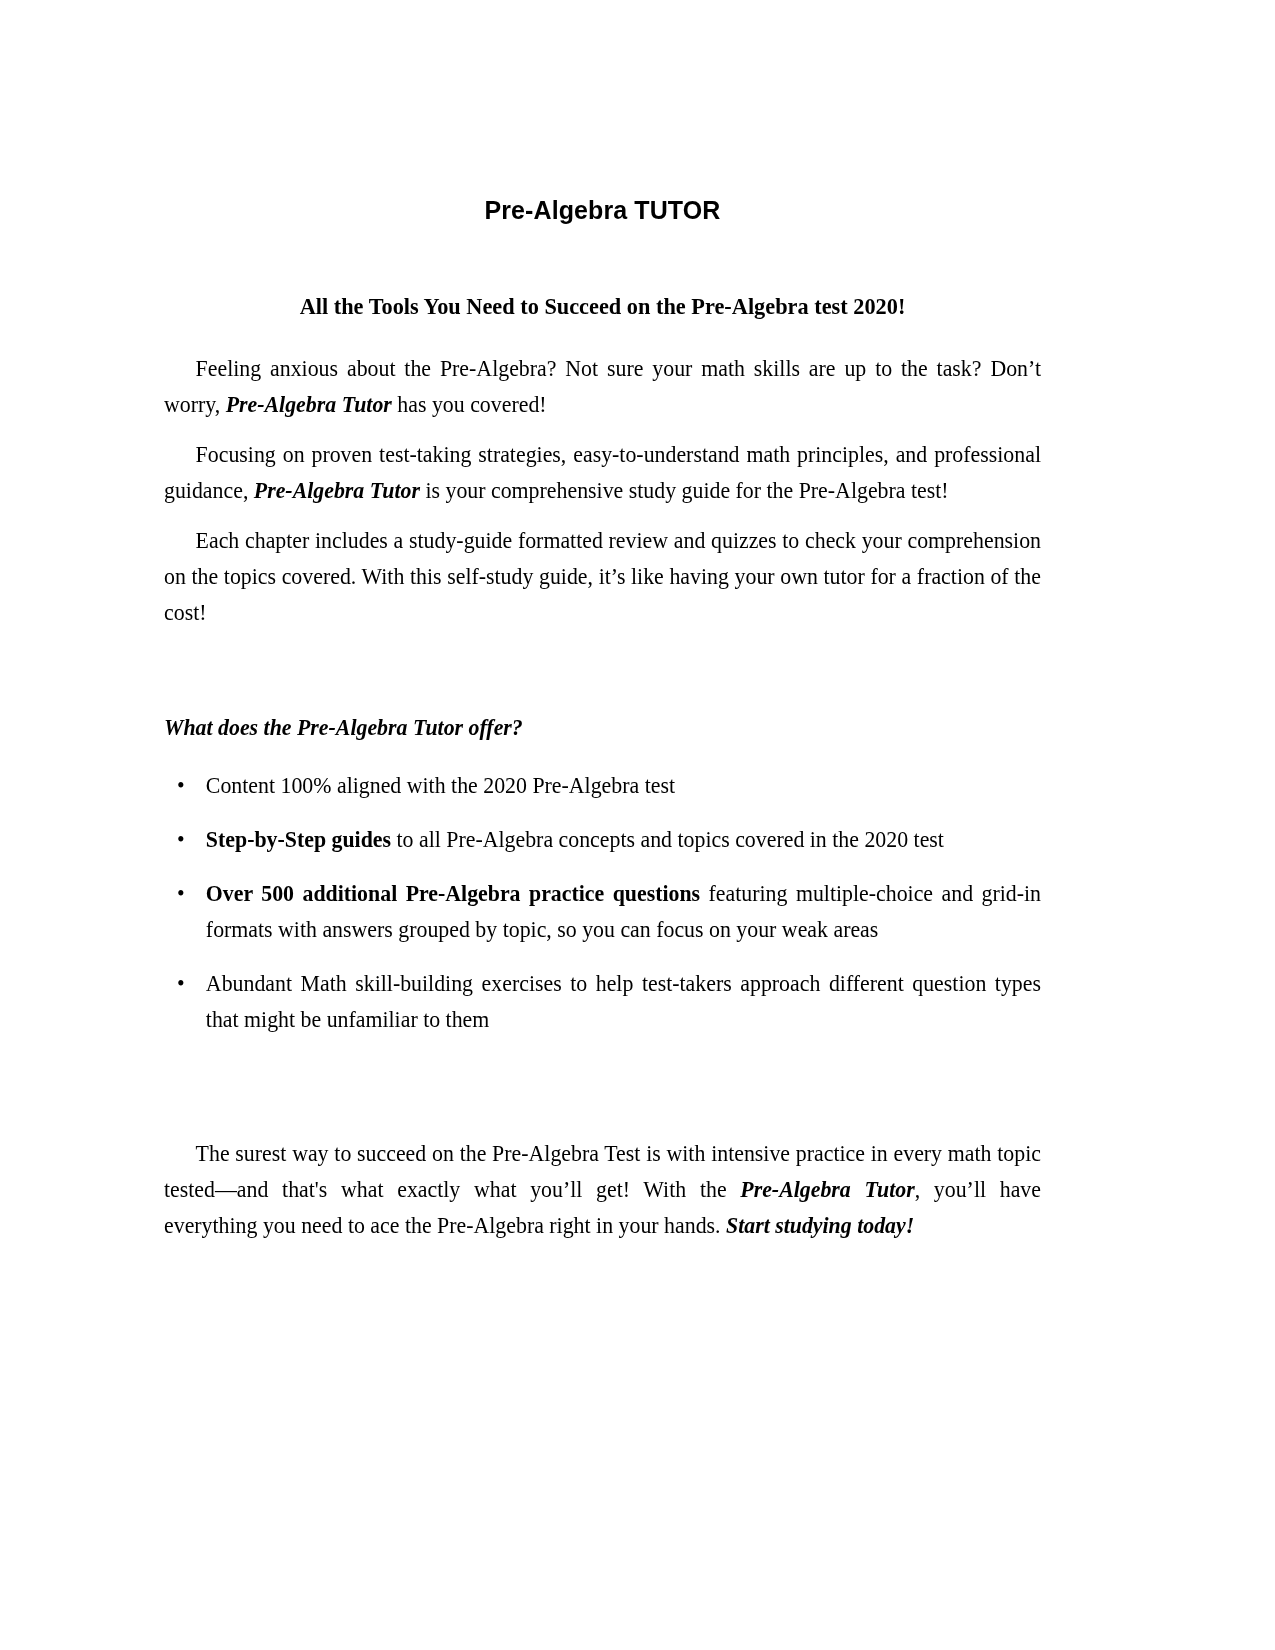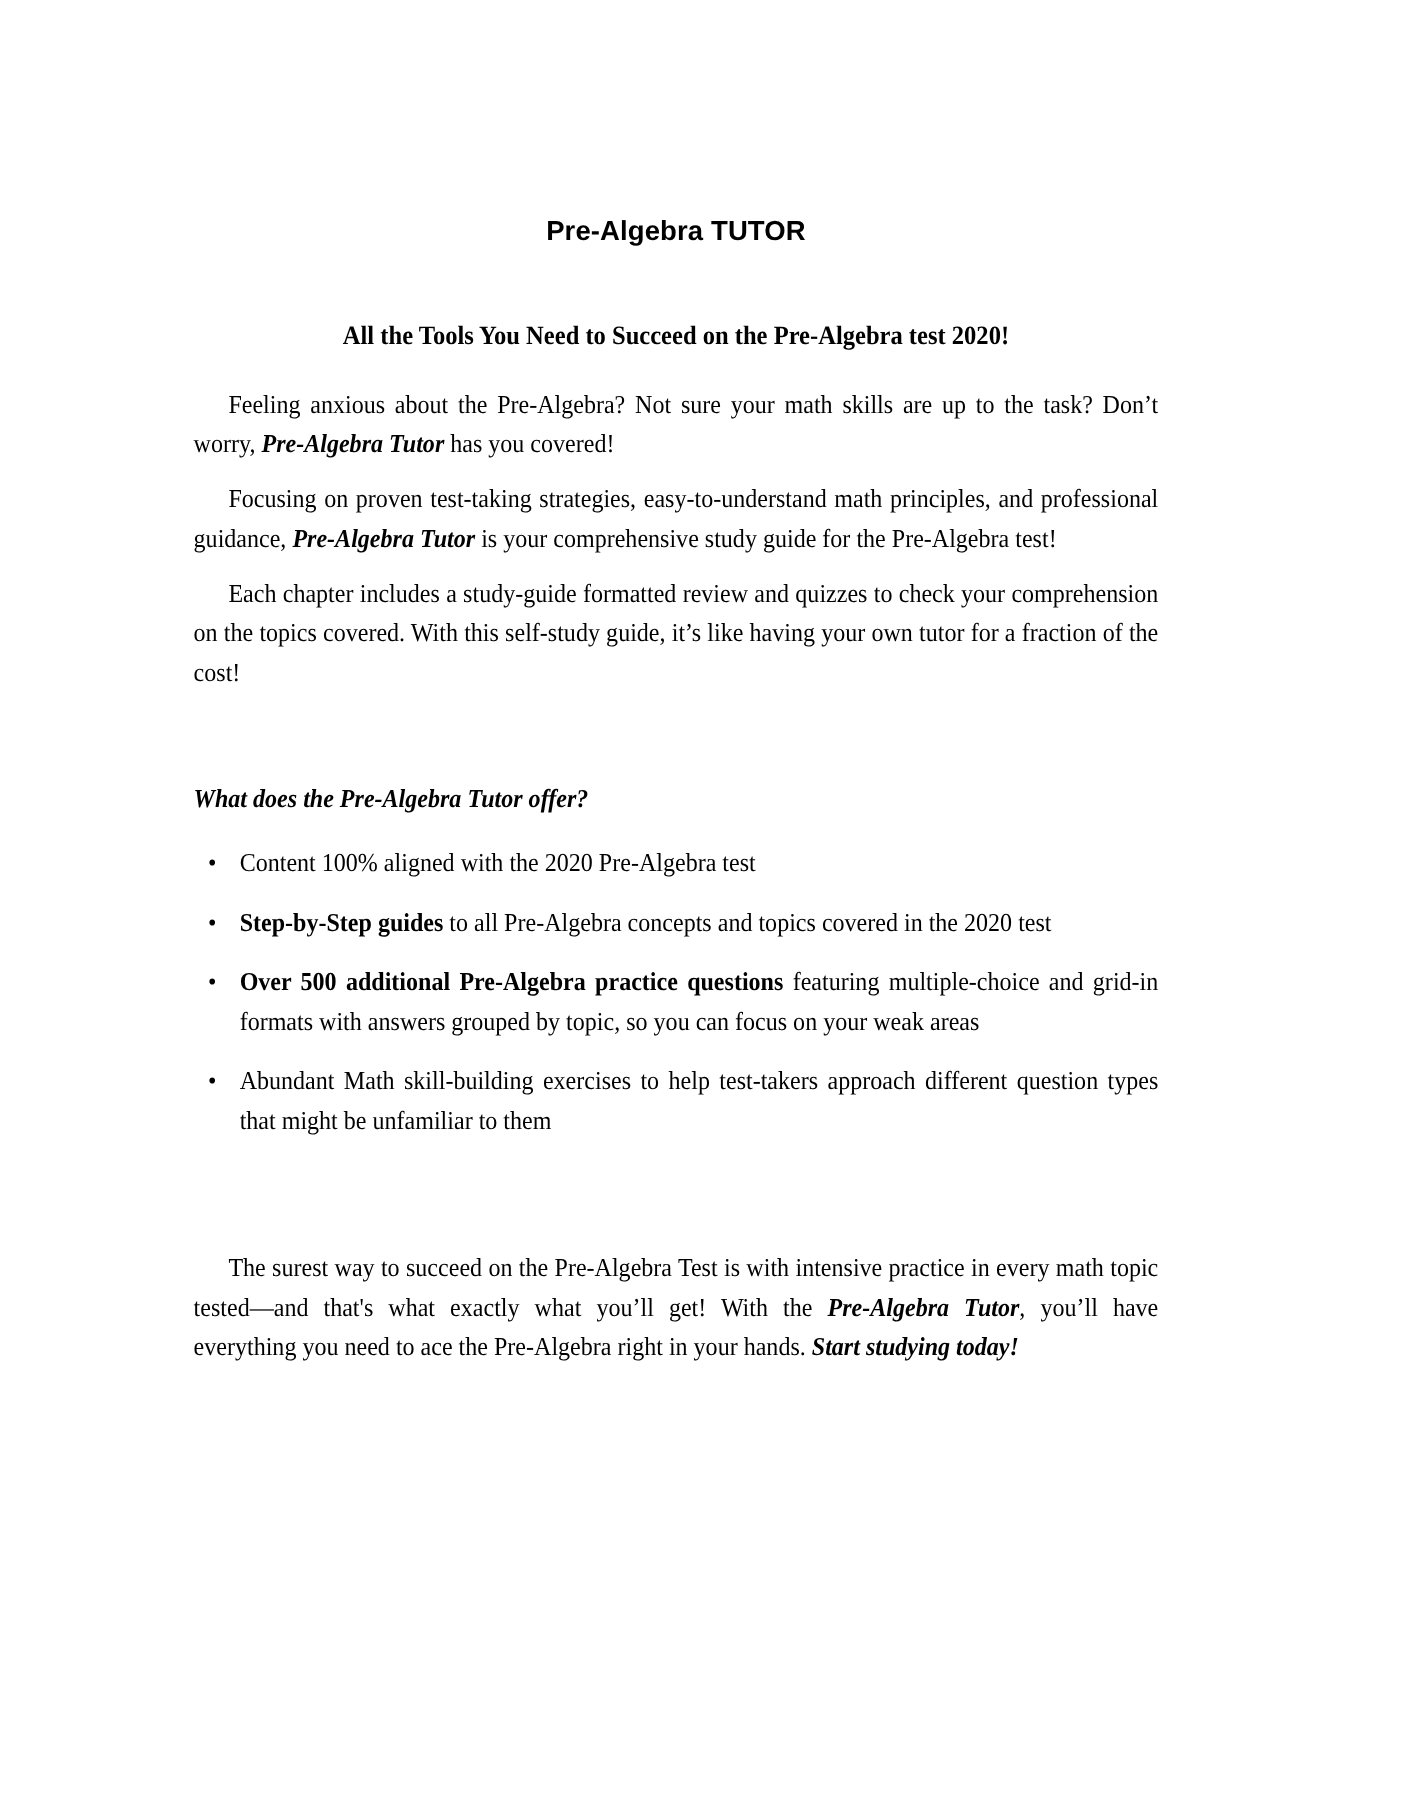--- a/index.html
+++ b/index.html
@@ -11,21 +11,21 @@
     position: relative;
     width: 1275px;
     height: 1650px;
     margin: 0 auto;
     background: #ffffff;
     overflow: hidden;
     box-sizing: border-box;
   }
   .content {
     position: absolute;
-    left: 176px;
+    left: 164px;
     top: 0;
     width: 877px;
   }
 
   
   .doc-title {
     font-family: "Liberation Sans", sans-serif;
     font-weight: bold;
     font-size: 25px;
     color: #000000;

